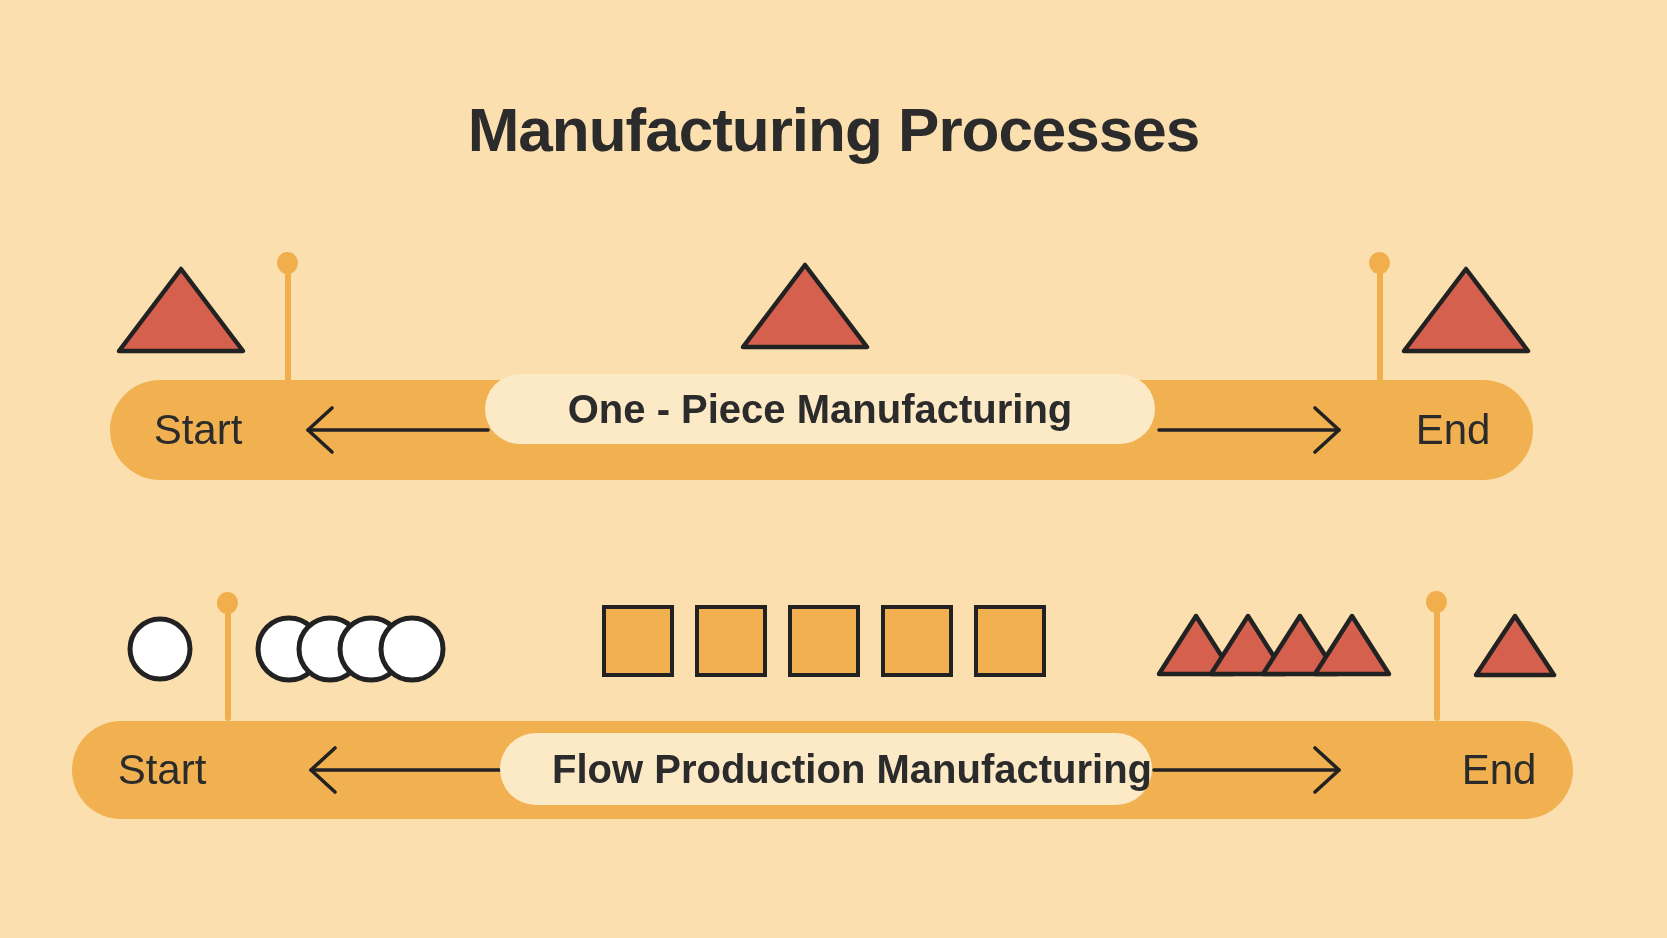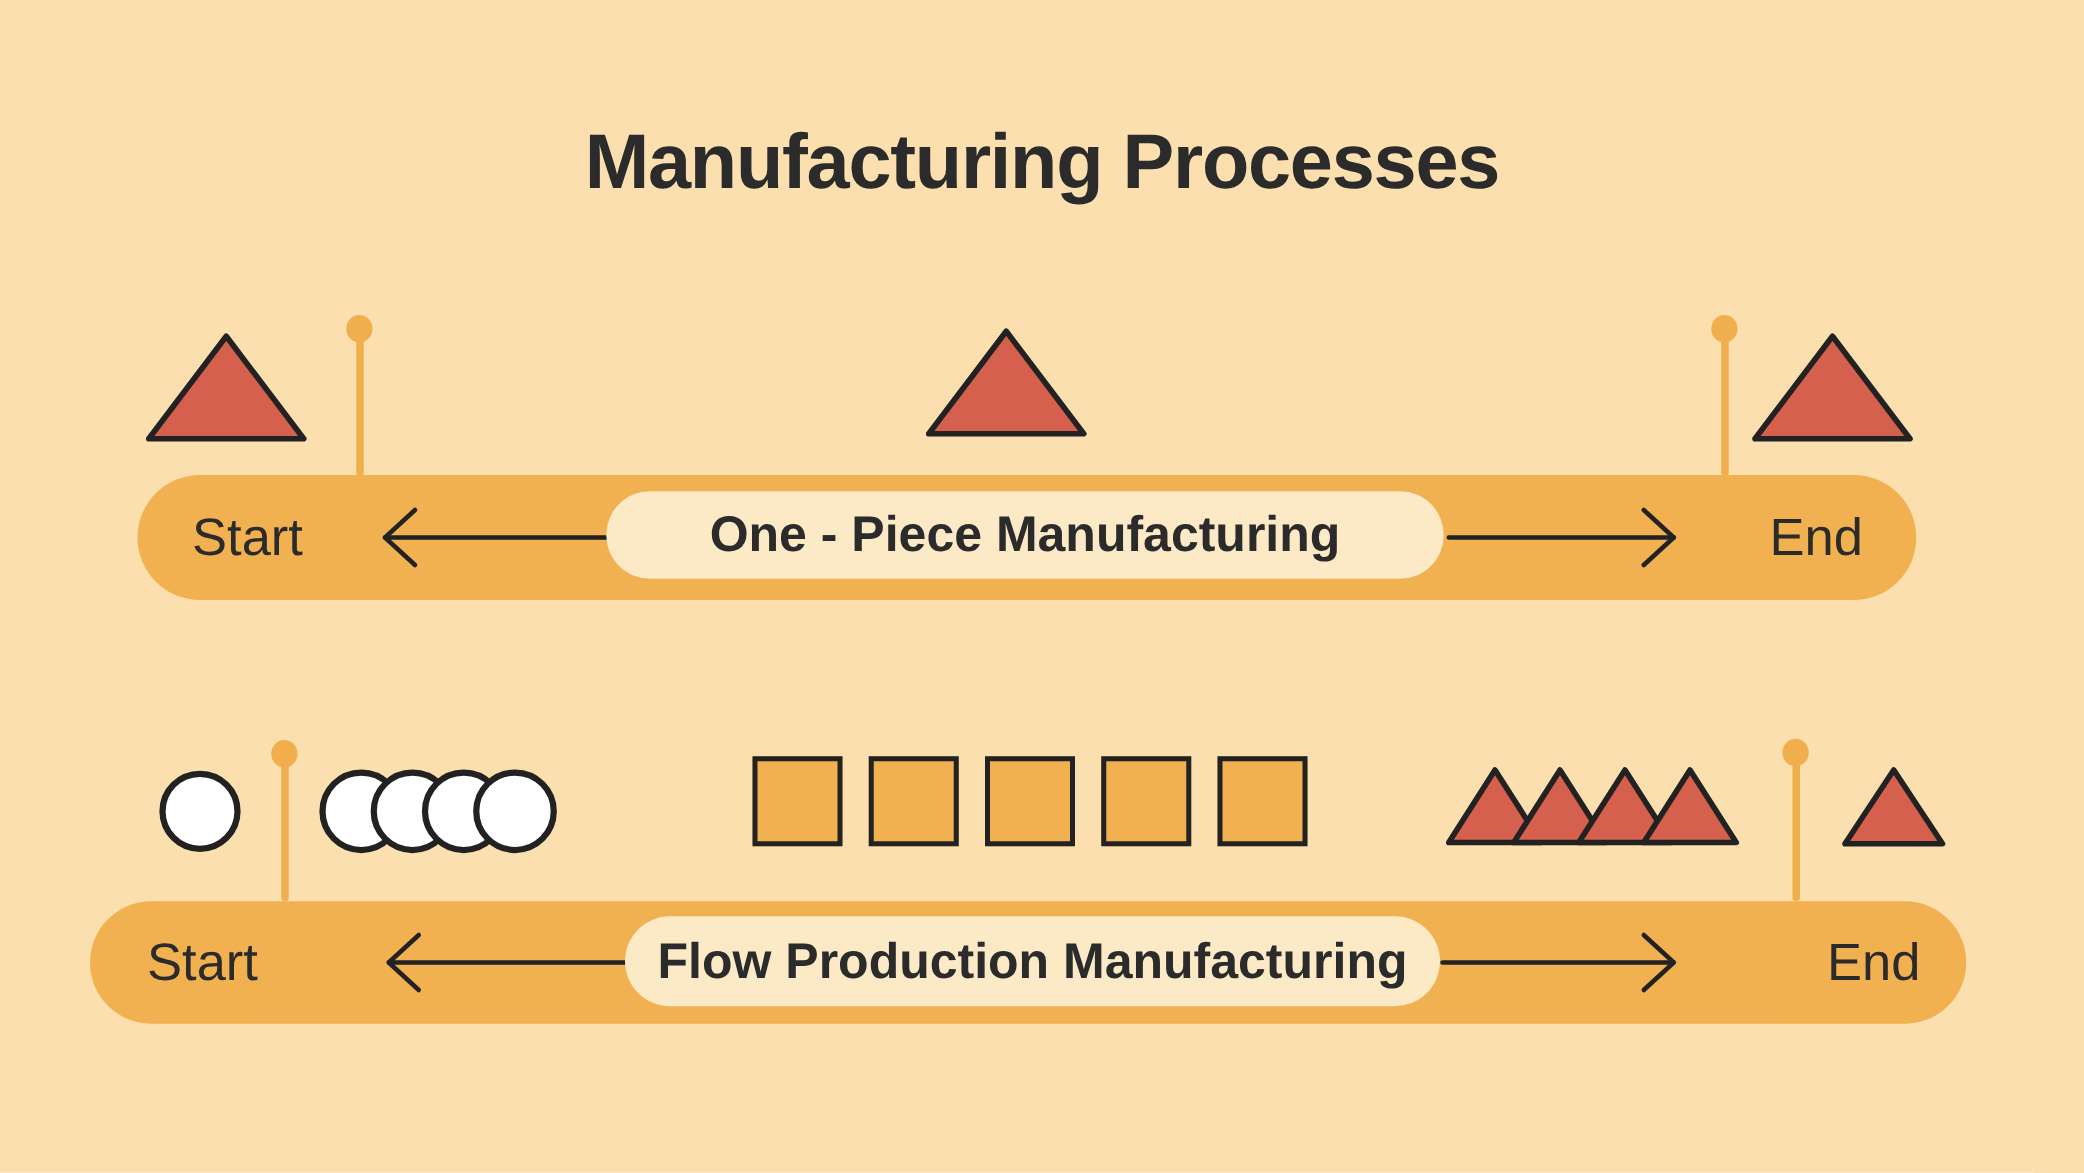--- a/index.html
+++ b/index.html
@@ -87,21 +87,21 @@
 
     <div class="abs bar" style="left:110px;top:380px;width:1423px;height:100px;"></div>
 
     <div class="abs bar-label" style="left:138px;top:380px;width:120px;line-height:100px;">Start</div>
 
     <svg class="abs" style="left:302px;top:402px;" width="190" height="56">
       <polyline class="arrow" points="30,6 6,28 30,50"></polyline>
       <line class="arrow" x1="6" y1="28" x2="186" y2="28"></line>
     </svg>
 
-    <div class="abs inner-pill" style="left:485px;top:393px;width:670px;height:70px;line-height:70px;">One - Piece Manufacturing</div>
+    <div class="abs inner-pill" style="left:485px;top:374px;width:670px;height:70px;line-height:70px;">One - Piece Manufacturing</div>
 
     <svg class="abs" style="left:1155px;top:402px;" width="190" height="56">
       <line class="arrow" x1="4" y1="28" x2="184" y2="28"></line>
       <polyline class="arrow" points="160,6 184,28 160,50"></polyline>
     </svg>
 
     <div class="abs bar-label" style="left:1393px;top:380px;width:120px;line-height:100px;">End</div>
   </div>
 
   <div>
@@ -146,21 +146,21 @@
 
     <div class="abs bar" style="left:72px;top:721px;width:1501px;height:98px;"></div>
 
     <div class="abs bar-label" style="left:102px;top:721px;width:120px;line-height:98px;">Start</div>
 
     <svg class="abs" style="left:305px;top:742px;" width="200" height="56">
       <polyline class="arrow" points="30,6 6,28 30,50"></polyline>
       <line class="arrow" x1="6" y1="28" x2="196" y2="28"></line>
     </svg>
 
-    <div class="abs inner-pill" style="left:500px;top:733px;width:652px;height:72px;line-height:72px;">Flow Production Manufacturing</div>
+    <div class="abs inner-pill" style="left:500px;top:733px;width:652px;height:72px;line-height:72px;text-align:right;">Flow Production Manufacturing</div>
 
     <svg class="abs" style="left:1150px;top:742px;" width="195" height="56">
       <line class="arrow" x1="4" y1="28" x2="189" y2="28"></line>
       <polyline class="arrow" points="165,6 189,28 165,50"></polyline>
     </svg>
 
     <div class="abs bar-label" style="left:1439px;top:721px;width:120px;line-height:98px;">End</div>
   </div>
 
 </div>

